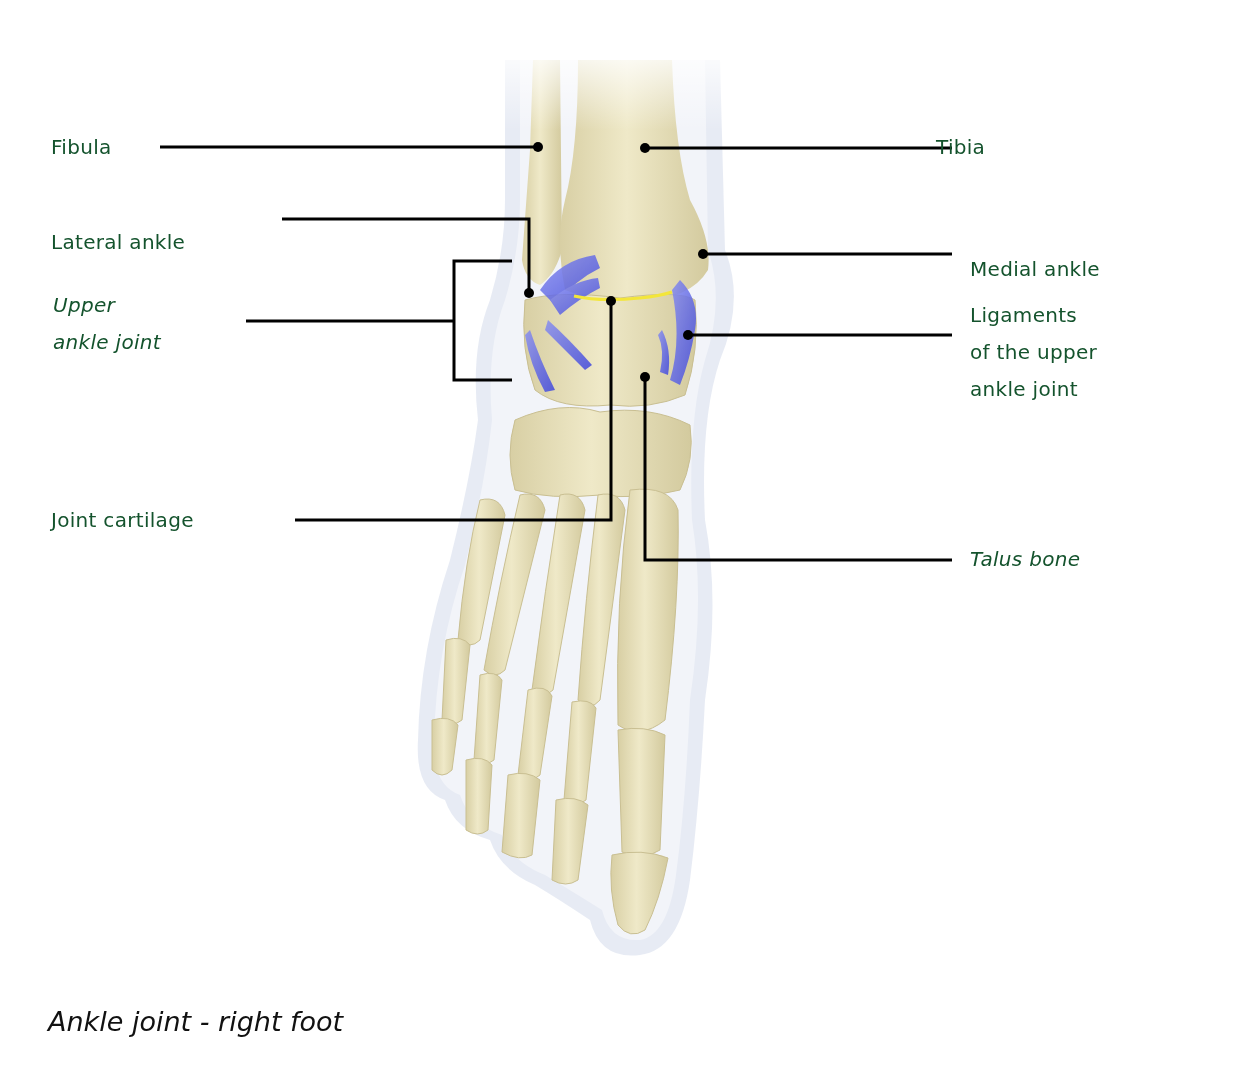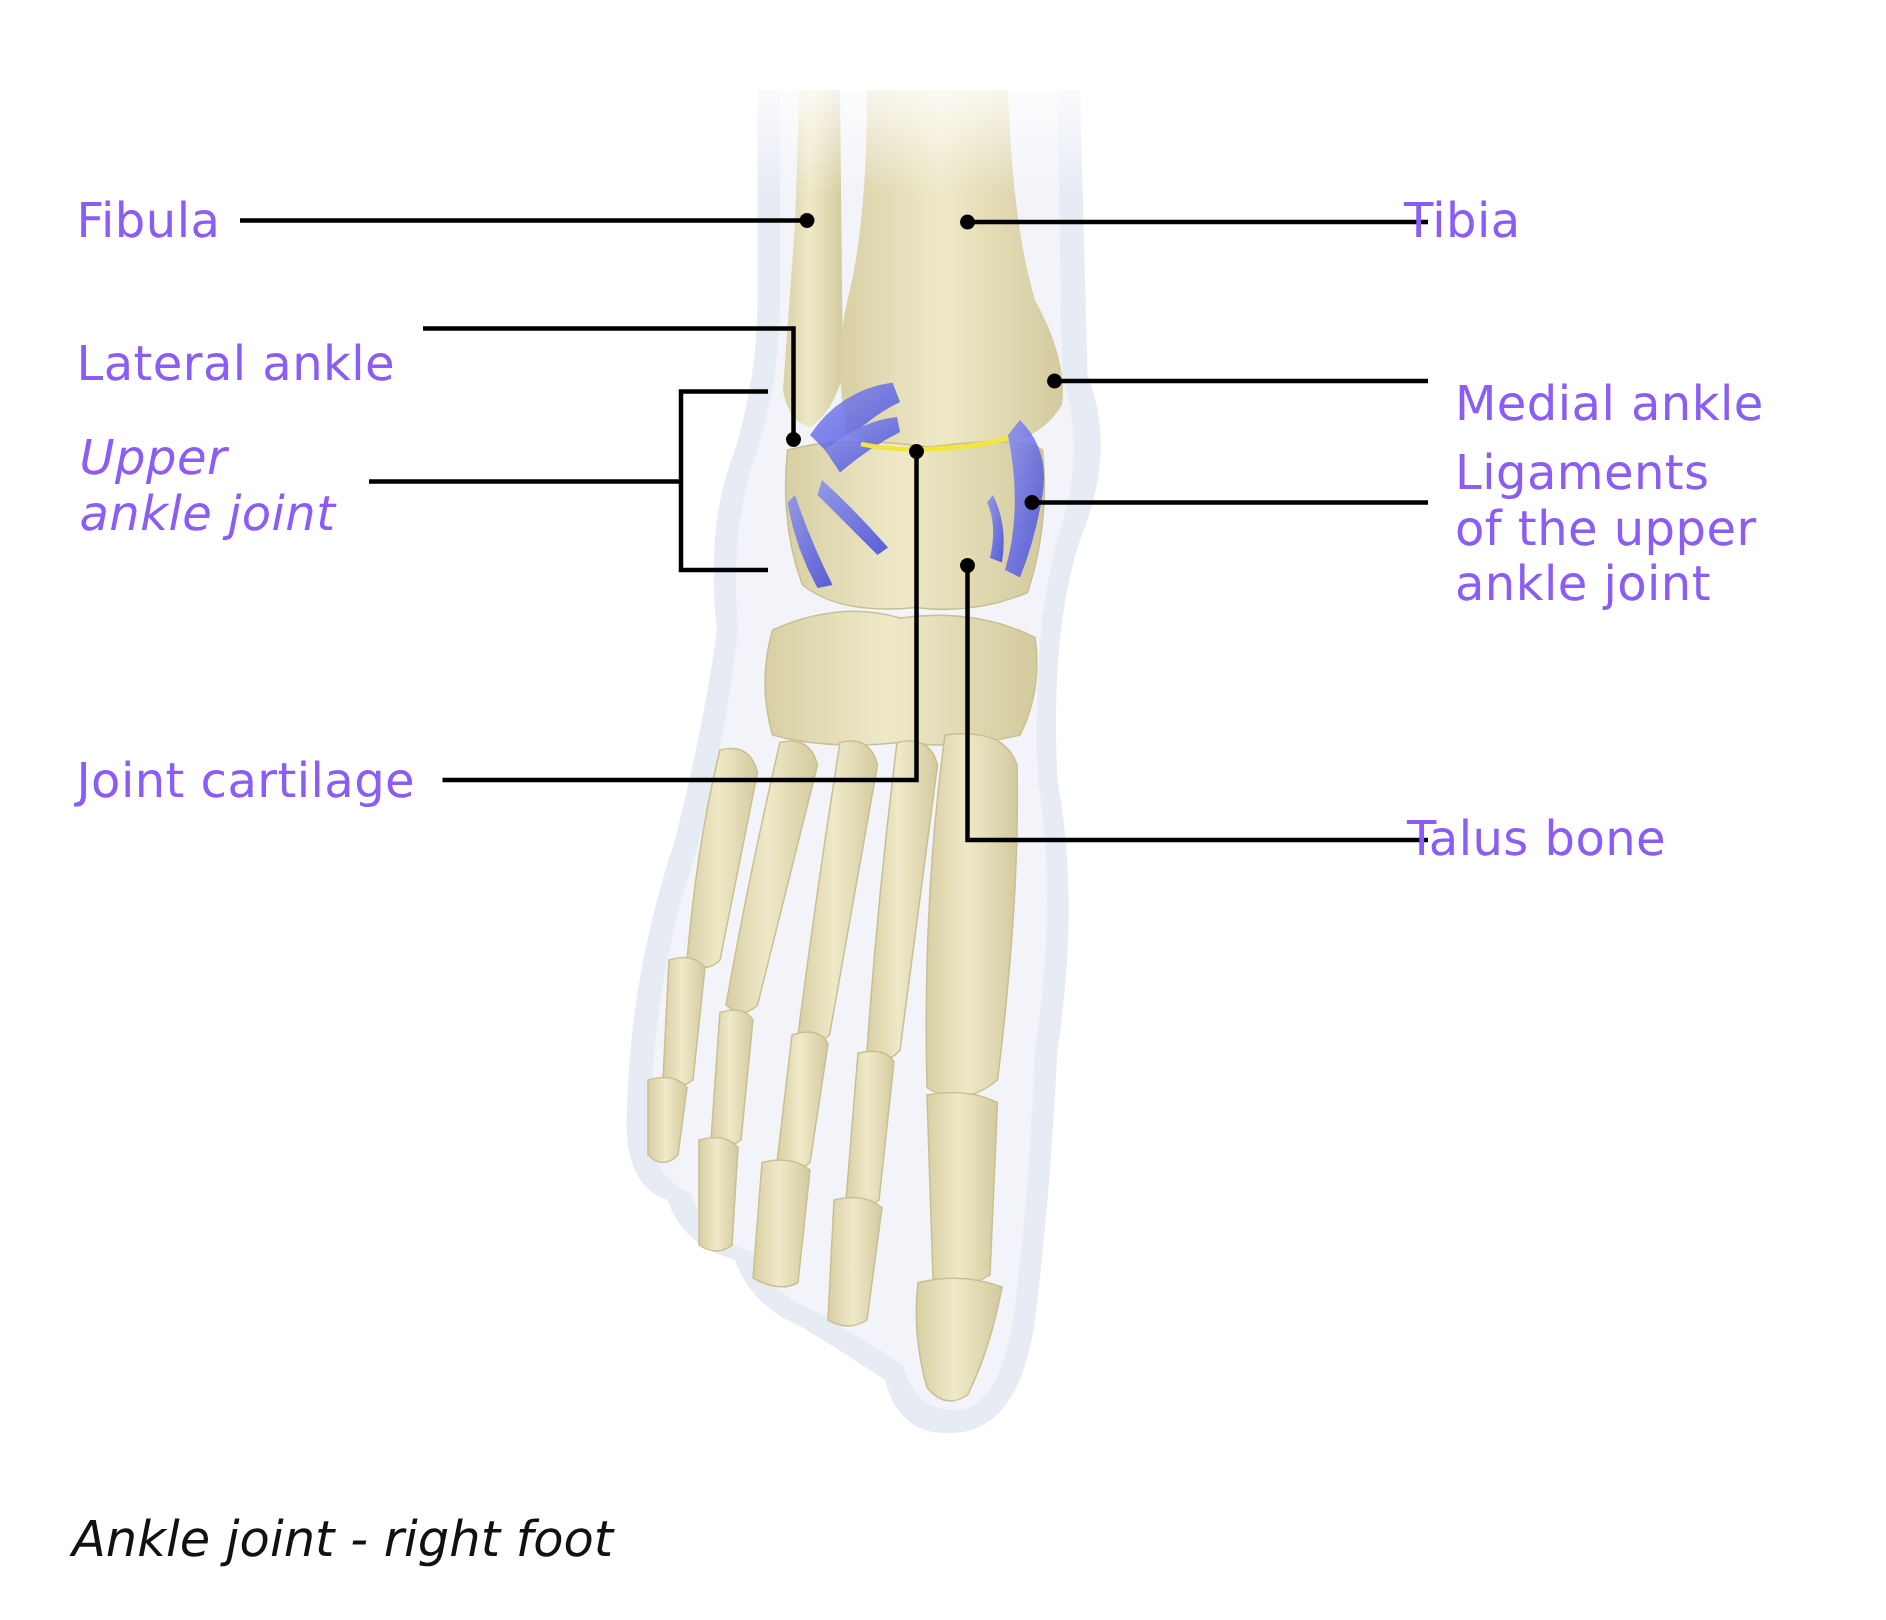--- a/index.html
+++ b/index.html
@@ -1,19 +1,19 @@
 <!DOCTYPE html>
 <html><head>
 <meta charset="utf-8">
 <style>
   html, body { margin: 0; padding: 0; background: #ffffff; }
   body { width: 1257px; height: 1080px; position: relative; overflow: hidden; font-family: "DejaVu Sans", sans-serif; }
   #figure { position: absolute; left: 0; top: 0; width: 1257px; height: 1080px; }
-  .label { position: absolute; font-family: "DejaVu Sans", sans-serif; font-size: 32px; color: #8b5cf6; line-height: 37px; white-space: pre-line; letter-spacing: 0.3px; }
-  .caption { position: absolute; left: 48px; top: 1006px; font-family: "DejaVu Sans", sans-serif; font-style: italic; font-size: 33px; color: #111; }
+  .label { position: absolute; font-family: "DejaVu Sans", sans-serif; font-size: 20px; color: #14532d; line-height: 37px; white-space: pre-line; letter-spacing: 0.3px; }
+  .caption { position: absolute; left: 48px; top: 1006px; font-family: "DejaVu Sans", sans-serif; font-style: italic; font-size: 27px; color: #111; }
 </style>
 </head>
 <body>
 
 <svg id="figure" viewBox="0 0 1257 1080" xmlns="http://www.w3.org/2000/svg">
   <defs>
     <linearGradient id="fadeTop" x1="0" y1="0" x2="0" y2="1">
       <stop offset="0" stop-color="#ffffff" stop-opacity="1"></stop>
       <stop offset="1" stop-color="#ffffff" stop-opacity="0"></stop>
     </linearGradient>
@@ -98,15 +98,15 @@
 <div class="label" style="left:51px; top:201px;margin-top:23px;">Lateral ankle</div>
 <div class="label" style="left:53px; top:287px;font-style:italic;">Upper
 ankle joint</div>
 <div class="label" style="left:51px; top:502px;text-align:center;">Joint cartilage</div>
 
 <div class="label" style="left:936px; top:129px;">Tibia</div>
 <div class="label" style="left:970px; top:251px;">Medial ankle</div>
 <div class="label" style="left:970px; top:297px;">Ligaments
 of the upper
 ankle joint</div>
-<div class="label" style="left:938px; top:541px;">Talus bone</div>
+<div class="label" style="left:970px; top:541px;font-style:italic;">Talus bone</div>
 
 <div class="caption">Ankle joint - right foot</div>
 
 </body></html>

